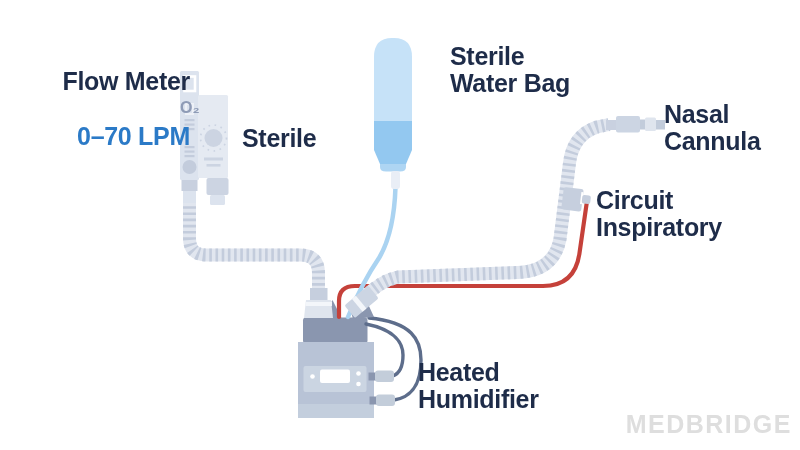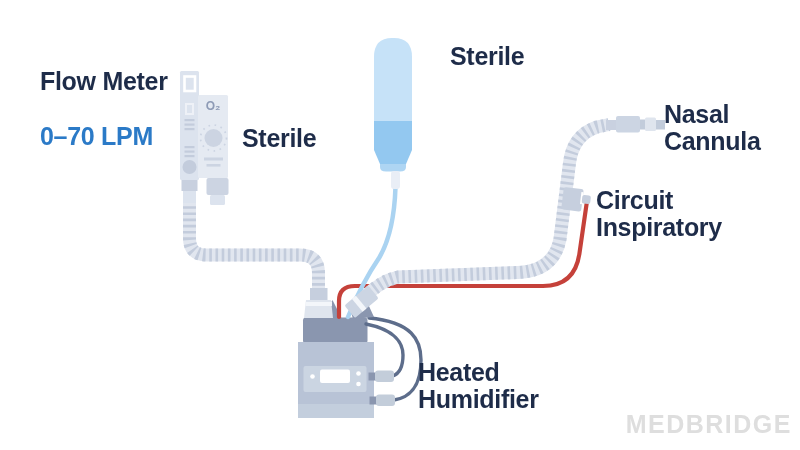--- a/index.html
+++ b/index.html
@@ -8,25 +8,25 @@
     background:var(--background,#ffffff);
     font-family:"Liberation Sans", sans-serif;
   }
   .stage svg{position:absolute;left:0;top:0;}
   .lbl{
     position:absolute;
     font-weight:700;font-size:25px;line-height:27px;letter-spacing:-0.3px;
     color:var(--label-text,#1e2c49);
     white-space:nowrap;
   }
-  .lbl.center{text-align:left;}
+  .lbl.center{text-align:right;}
   .lbl .blue{color:var(--flow-range-text,#2b7ac7);margin-top:28px;}
   .gas-lbl{
-    position:absolute;left:198px;top:99px;width:30px;text-align:center;
-    font-weight:700;font-size:12px;color:#8e9bb6;letter-spacing:0;
+    position:absolute;left:180px;top:99px;width:30px;
+    font-weight:700;font-size:16px;color:#8e9bb6;letter-spacing:0;
   }
   .watermark{
     position:absolute;right:8px;top:410px;
     font-weight:700;font-size:25px;letter-spacing:1.5px;
     color:var(--watermark,#dedede);
   }
   .tube-base{fill:none;stroke:#e1e6ef;stroke-width:13;}
   .tube-ridge{fill:none;stroke:#c3ccdc;stroke-width:13;stroke-dasharray:2.6 3.6;}
   .wire-red{fill:none;stroke:var(--heated-wire,#c5413a);stroke-width:4.2;stroke-linecap:round;}
   .wire-blue{fill:none;stroke:#aad3f1;stroke-width:4.5;stroke-linecap:round;}
@@ -139,20 +139,21 @@
     <div>Flow Meter</div>
     <div class="blue">0–70 LPM</div>
   </div>
 
   <div class="lbl" style="left:242px;top:125px">
     <div>Sterile</div>
   </div>
 
   <div class="lbl" style="left:450px;top:43px">
     <div>Sterile</div>
+    <div>Water Bag</div>
   </div>
 
   <div class="lbl" style="left:664px;top:101px">
     <div>Nasal</div>
     <div>Cannula</div>
   </div>
 
   <div class="lbl" style="left:596px;top:187px">
     <div>Circuit</div>
     <div>Inspiratory</div>

